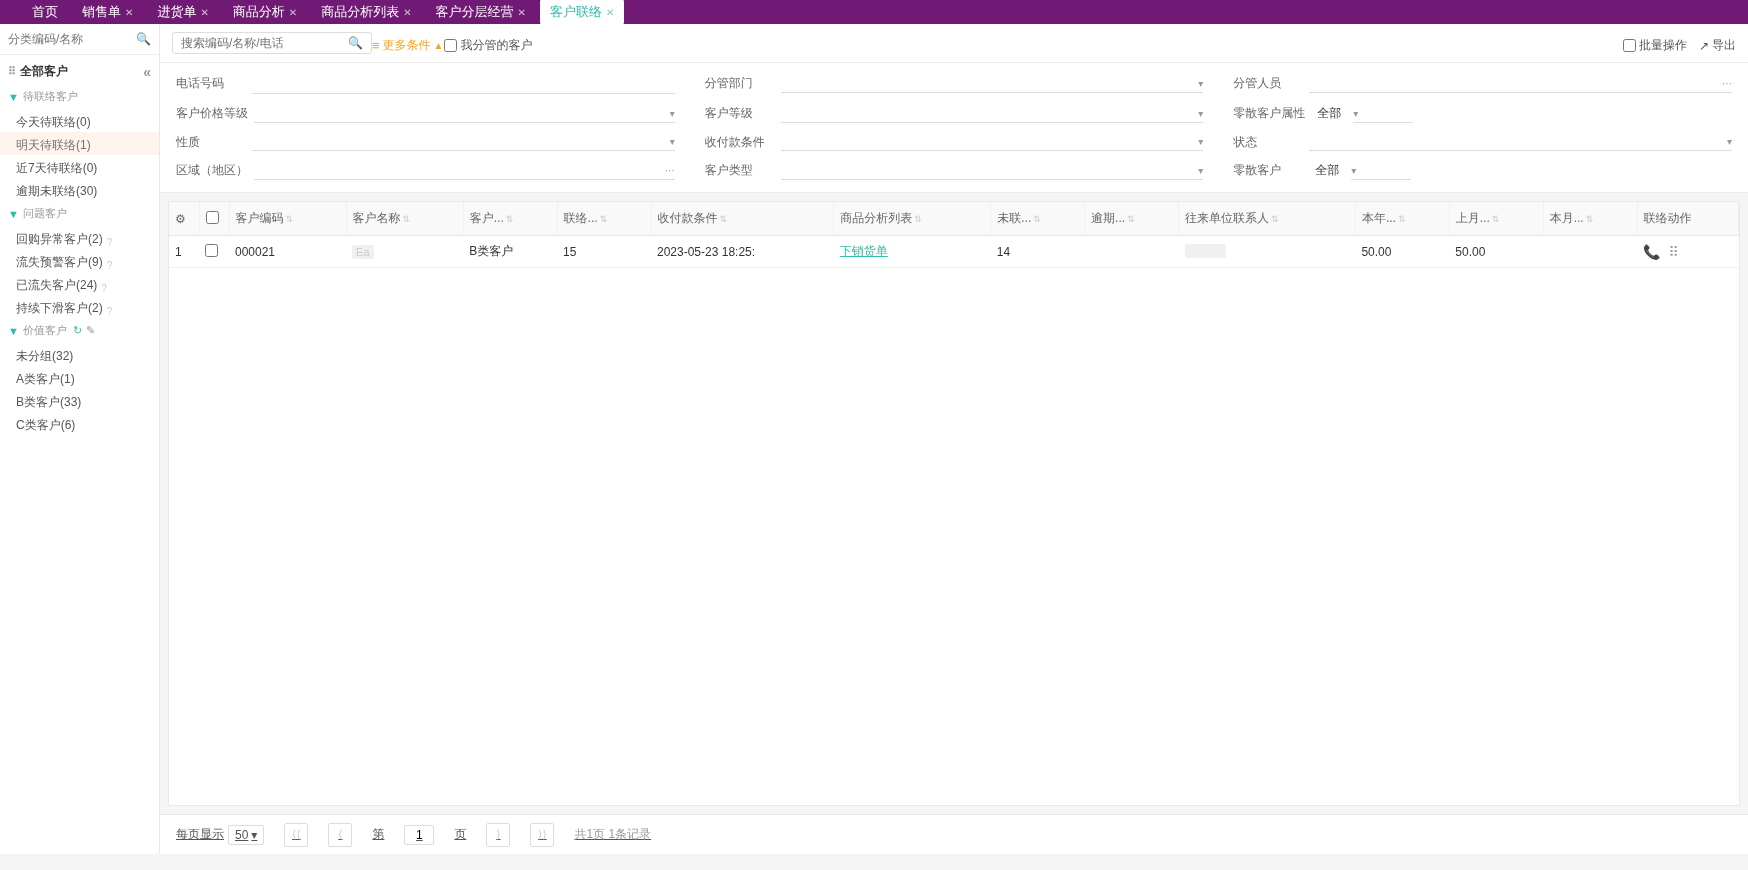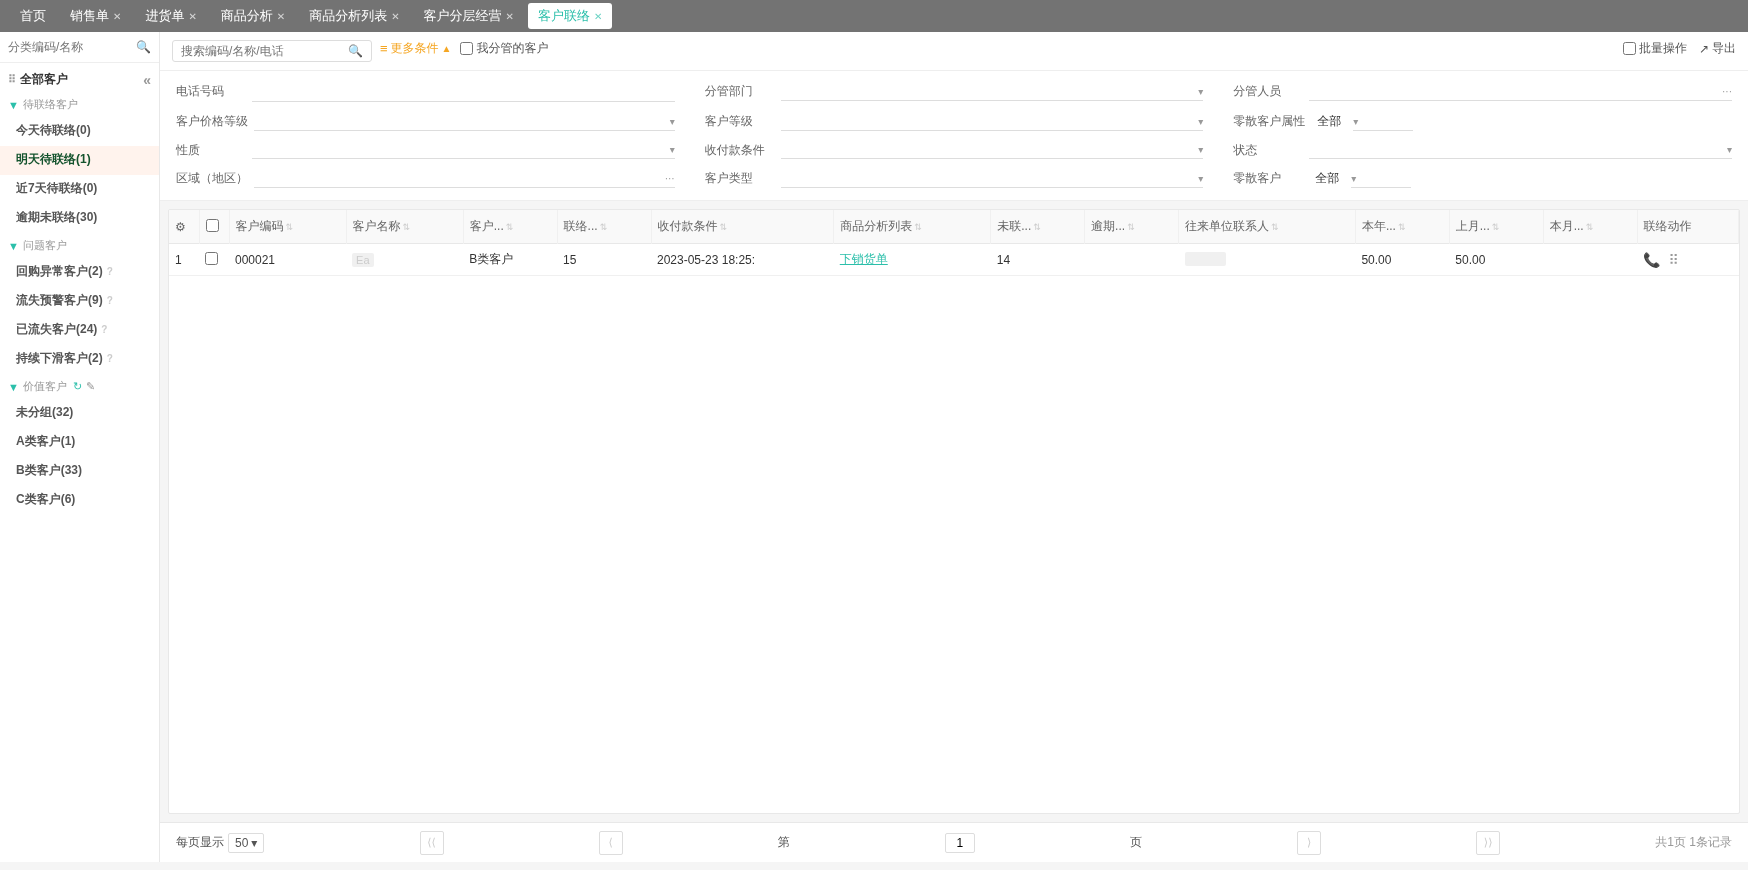--- a/index.html
+++ b/index.html
@@ -1,24 +1,24 @@
 <!DOCTYPE html>
 <html><head>
   <meta charset="utf-8">
   <style>
     * { box-sizing: border-box; margin: 0; padding: 0; }
     body { font-family: 'Microsoft YaHei', Arial, sans-serif; font-size: 12px; color: #333; background: #f5f5f5; }
 
     
     .top-nav {
-      height: 32px;
-      background: #737373;
-      display: flex;
-      align-items: center;
-      padding: 0 10px;
+      height: 24px;
+      background: #701a75;
+      display: flex;
+      align-items: center;
+      padding: 0 22px;
       gap: 4px;
     }
     .nav-item {
       color: #fff;
       padding: 4px 10px;
       cursor: pointer;
       border-radius: 3px;
       font-size: 13px;
       white-space: nowrap;
       display: flex;
@@ -70,48 +70,46 @@
     .collapse-icon { cursor: pointer; color: #999; font-size: 14px; }
     .sidebar-group-title {
       padding: 5px 8px;
       color: #999;
       font-size: 11px;
       display: flex;
       align-items: center;
       gap: 4px;
     }
     .sidebar-item {
-      padding: 5px 8px 7px 16px;
+      padding: 5px 8px 1px 16px;
       cursor: pointer;
       color: #555;
       font-size: 12px;
       display: flex;
-      align-items: center;
-      gap: 4px;
-      font-weight: bold;
-    }
-    .sidebar-item.active { background: #fff3ed; color: #14532d; }
+      align-items: flex-end;
+      gap: 4px;
+    }
+    .sidebar-item.active { background: #fff3ed; color: #737373; }
     .sidebar-item .help-icon { color: #ccc; font-size: 10px; }
 
     
     .content-area {
       flex: 1;
       display: flex;
       flex-direction: column;
       overflow: hidden;
       background: #f5f5f5;
     }
 
     
     .filter-bar {
       background: #fff;
       padding: 8px 12px;
       display: flex;
-      align-items: flex-start;
-      gap: 8px;
+      align-items: flex-end;
       border-bottom: 1px solid #eee;
     }
     .search-box {
       display: flex;
       align-items: center;
       border: 1px solid #ddd;
       border-radius: 3px;
       padding: 3px 8px;
       gap: 4px;
       width: 200px;
@@ -271,25 +269,26 @@
     .action-icons { display: flex; gap: 8px; align-items: center; }
     .action-icon { color: #999; cursor: pointer; font-size: 14px; }
 
     
     .pagination {
       height: 40px;
       background: #fff;
       border-top: 1px solid #e8e8e8;
       display: flex;
       align-items: center;
-      justify-content: space-between;
+      justify-content: flex-start;
       padding: 0 16px;
       gap: 20px;
       font-size: 12px;
       color: #555;
+      text-decoration: underline;
     }
     .page-size-select {
       display: flex;
       align-items: center;
       gap: 4px;
     }
     .page-size-box {
       border: 1px solid #ddd;
       border-radius: 2px;
       padding: 2px 6px;

